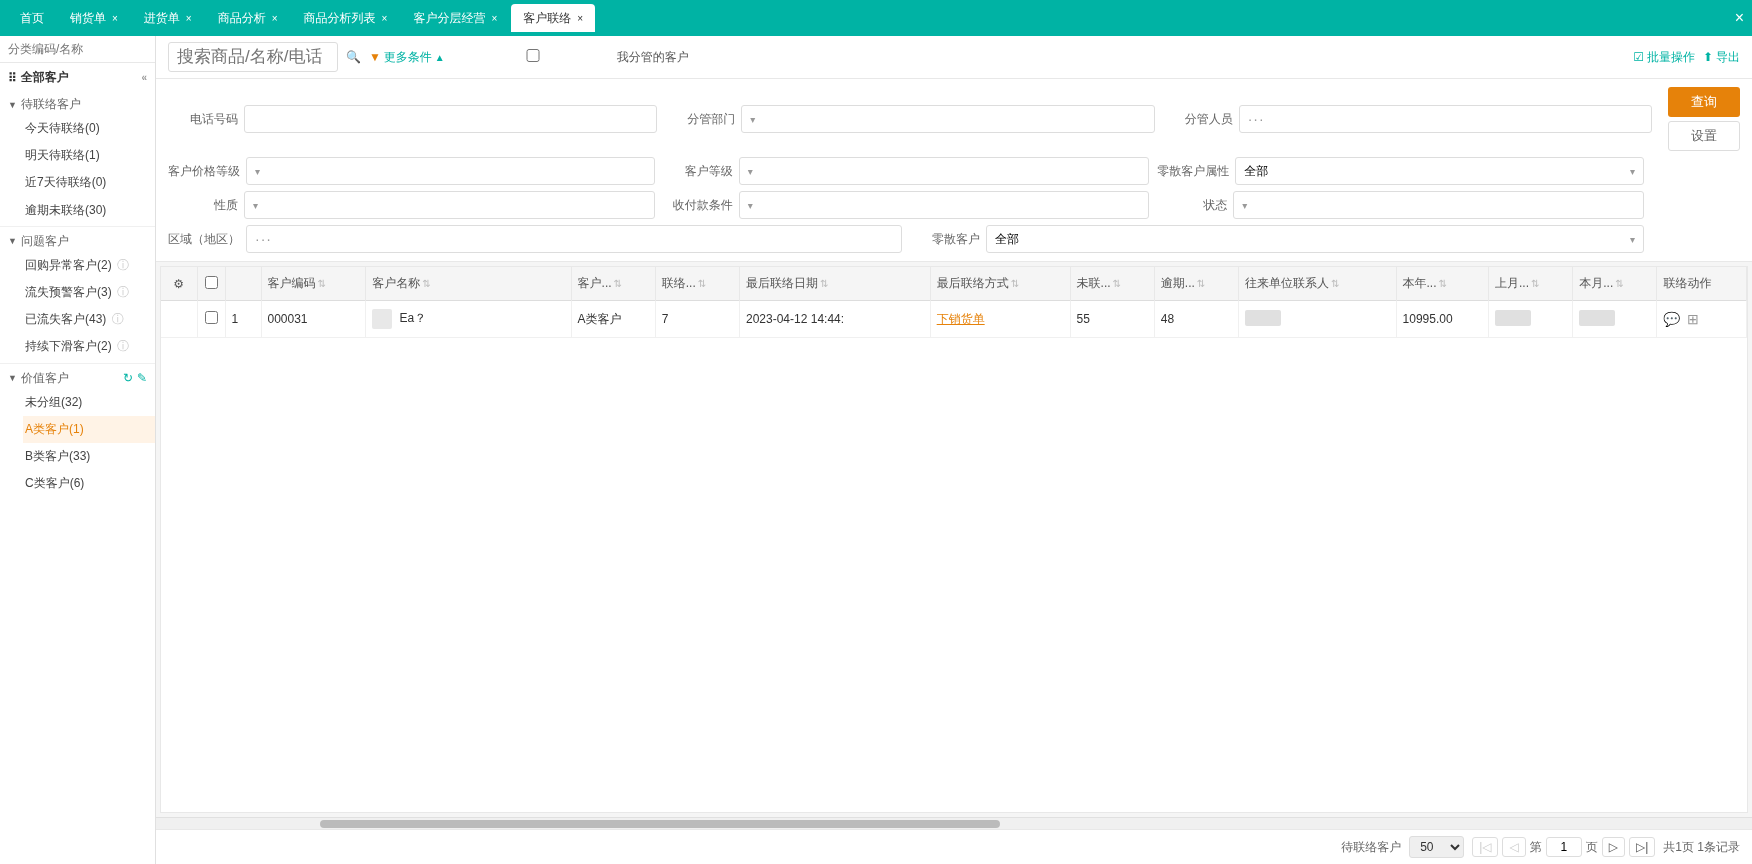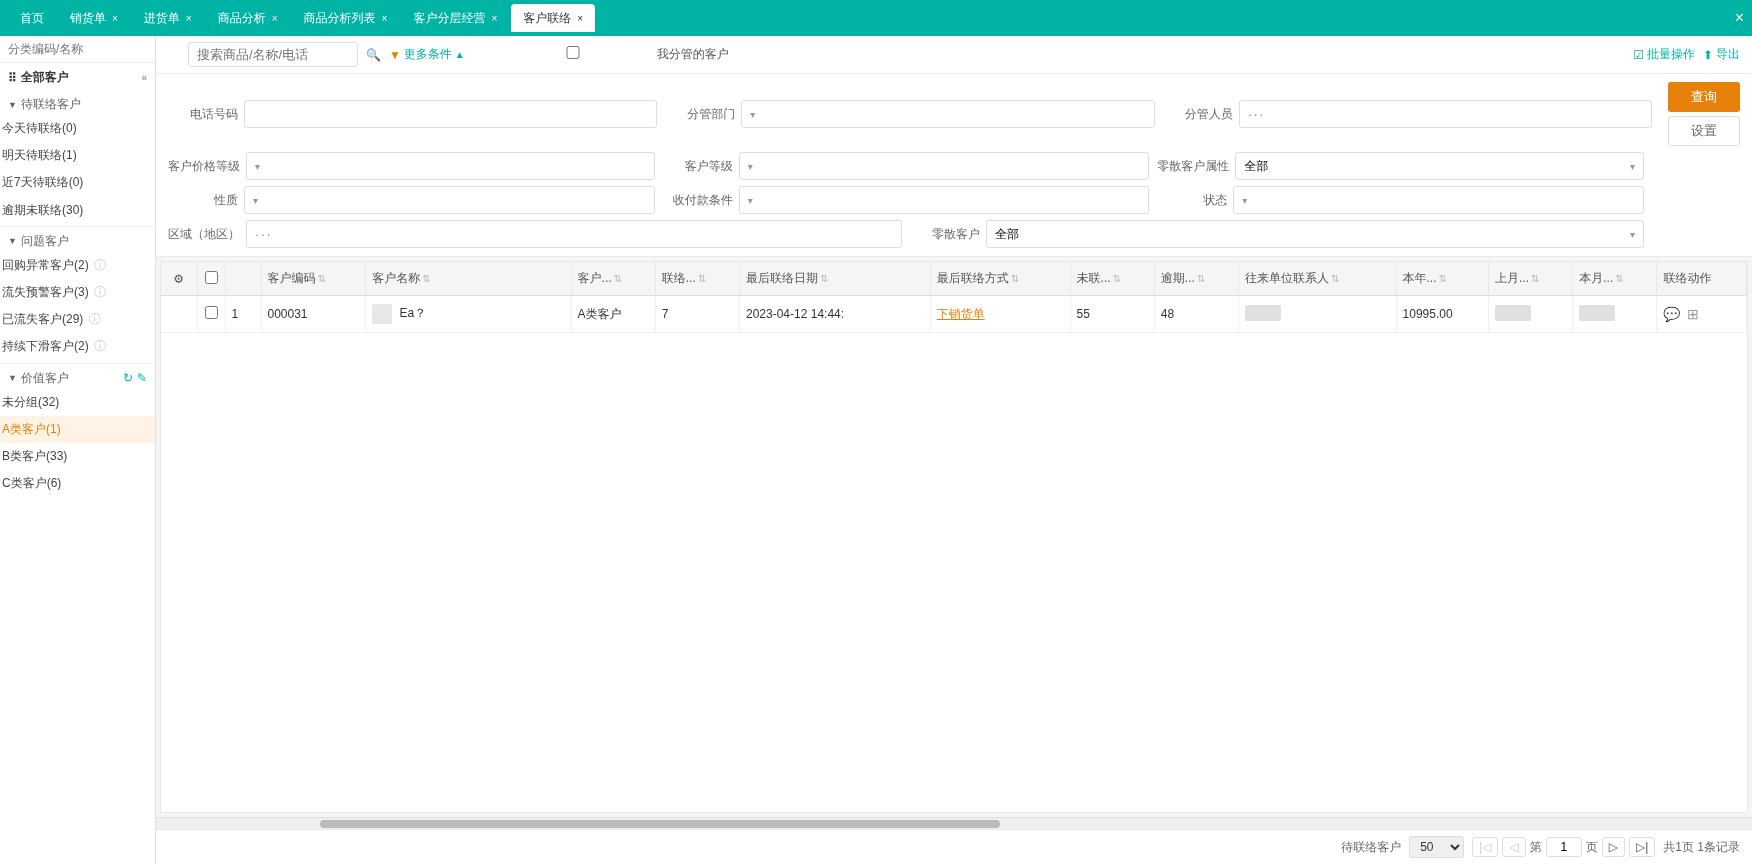--- a/index.html
+++ b/index.html
@@ -84,20 +84,21 @@
       align-items: center;
       gap: 4px;
       cursor: pointer;
     }
     .sidebar-group-label .arrow { font-size: 9px; }
     .sidebar-item {
       padding: 4px 8px 4px 2px;
       color: #444;
       cursor: pointer;
       line-height: 1.6;
+      margin-left: 23px;
     }
     .sidebar-item.active { background: #fff3e6; color: #e6820a; }
     .sidebar-divider { height: 1px; background: #f0f0f0; margin: 2px 0; }
     .value-group-actions { display: flex; gap: 4px; font-size: 11px; color: #00b3a4; cursor: pointer; }
 
     
     .content {
       flex: 1;
       display: flex;
       flex-direction: column;
@@ -111,24 +112,23 @@
       padding: 6px 12px;
       display: flex;
       align-items: center;
       gap: 8px;
       border-bottom: 1px solid #e8e8e8;
     }
     .filter-bar input {
       border: 1px solid #ddd;
       border-radius: 3px;
       padding: 4px 8px;
-      font-size: 13px;
+      font-size: 17px;
       width: 160px;
       outline: none;
-      margin-left: 20px;
     }
     .more-conditions {
       display: flex;
       align-items: center;
       gap: 3px;
       color: #00b3a4;
       cursor: pointer;
     }
     .my-customers {
       display: flex;
@@ -380,21 +380,21 @@
     </div>
     <div class="sidebar-item">
       <span>回购异常客户(2)</span>
       <span style="color:#ccc;margin-left:2px;">ⓘ</span>
     </div>
     <div class="sidebar-item">
       <span>流失预警客户(3)</span>
       <span style="color:#ccc;margin-left:2px;">ⓘ</span>
     </div>
     <div class="sidebar-item">
-      <span>已流失客户(29)</span>
+      <span>已流失客户(43)</span>
       <span style="color:#ccc;margin-left:2px;">ⓘ</span>
     </div>
     <div class="sidebar-item">
       <span>持续下滑客户(2)</span>
       <span style="color:#ccc;margin-left:2px;">ⓘ</span>
     </div>
     <div class="sidebar-divider"></div>
 
     <div class="sidebar-group-label" style="justify-content:space-between;">
       <div style="display:flex;align-items:center;gap:4px;">

